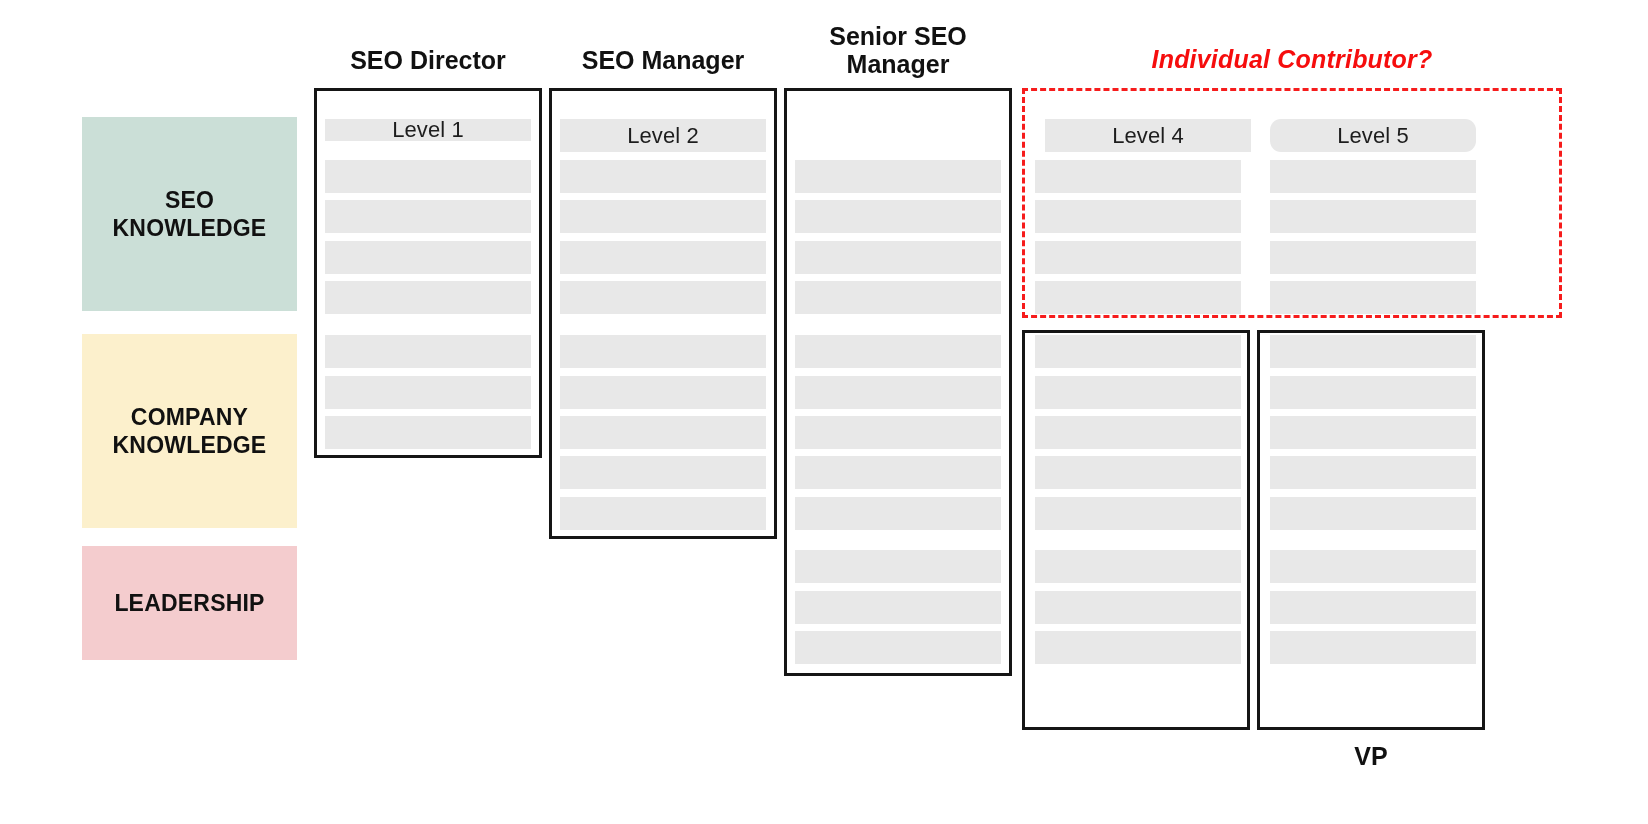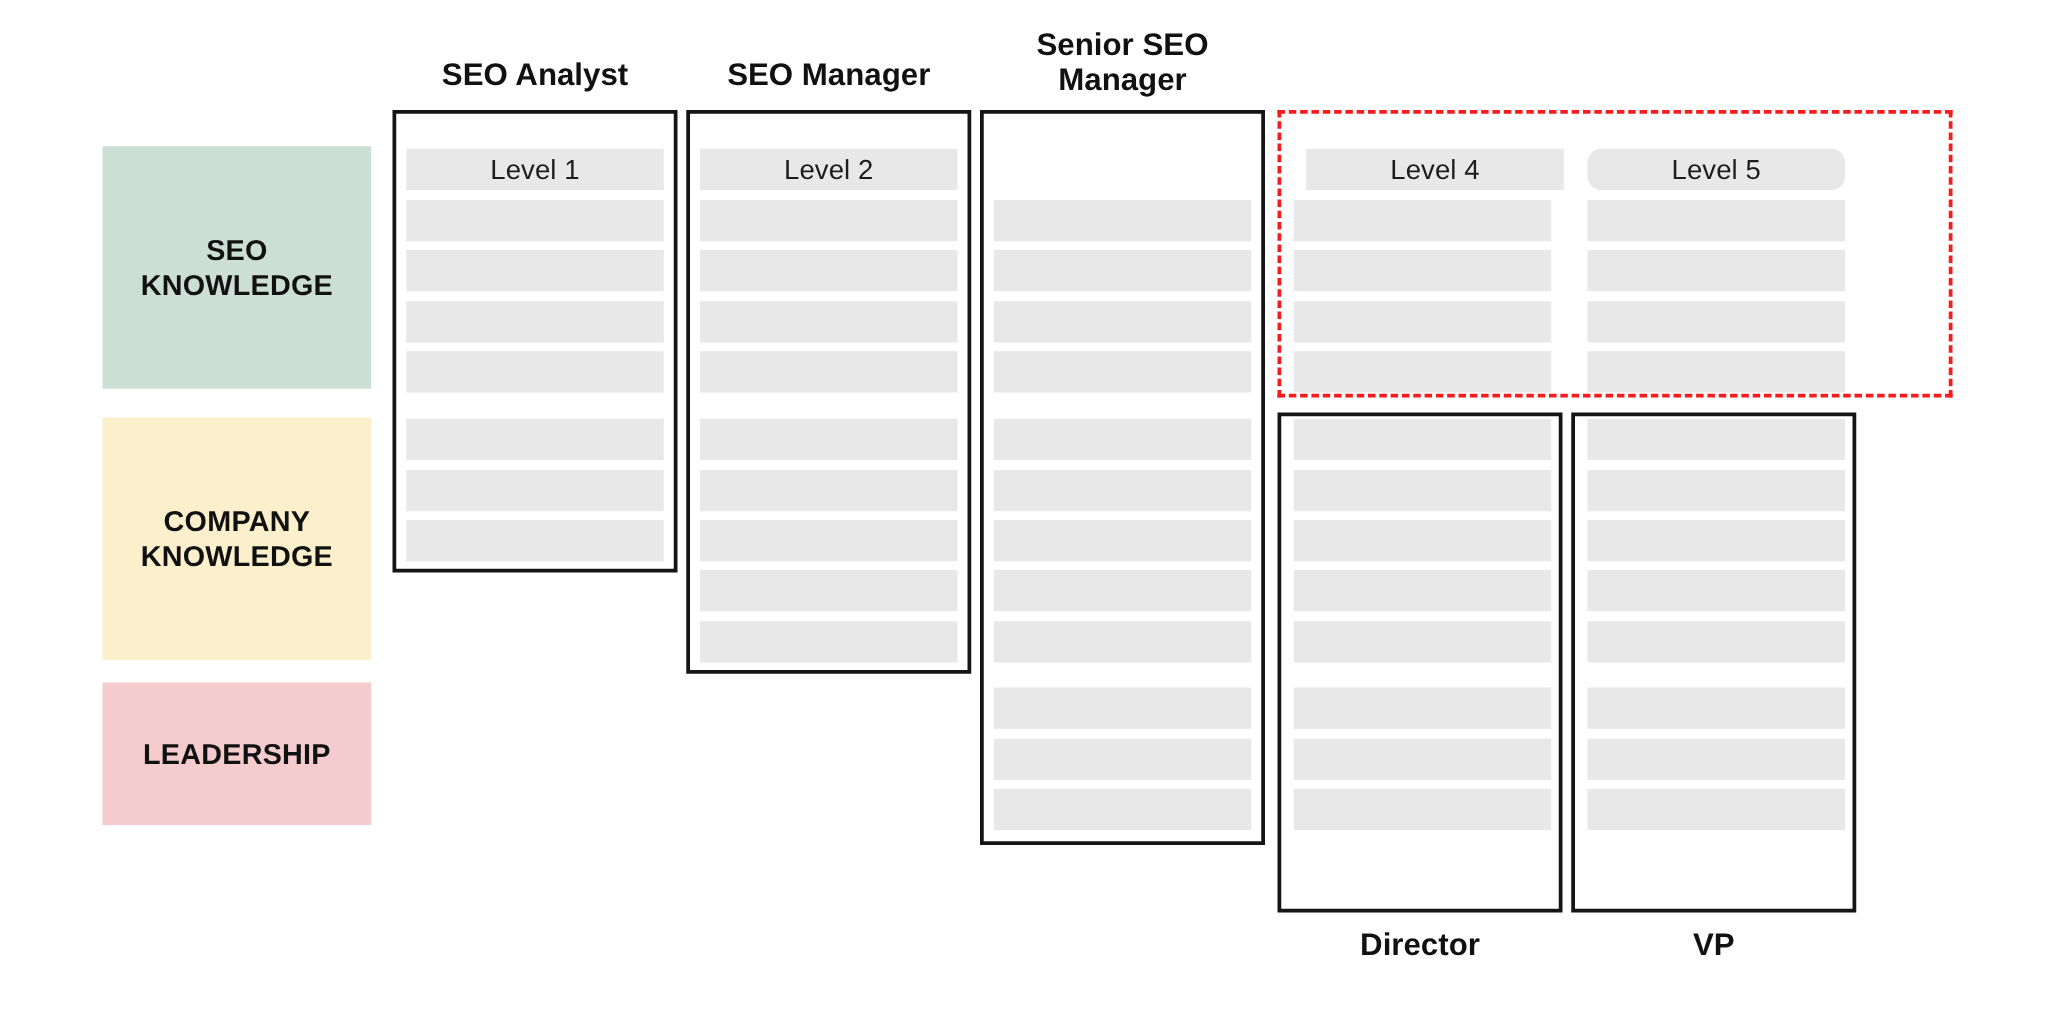--- a/index.html
+++ b/index.html
@@ -120,42 +120,43 @@
     </div>
   </div>
 
   <div class="cat-block" style="left:82px; top:546px; width:215px; height:114px; background:#f4ccce;">
     <div>
       <div>LEADERSHIP</div>
     </div>
   </div>
 
   <div class="col-title" style="left:314px; top:46px; width:228px;">
-    <div>SEO Analyst</div>
+    <div>SEO Director</div>
   </div>
 
   <div class="col-title" style="left:549px; top:46px; width:228px;">
     <div>SEO Manager</div>
   </div>
 
   <div class="col-title" style="left:784px; top:22px; width:228px;">
     <div>Senior SEO</div>
     <div>Manager</div>
   </div>
 
+  <div class="ic-label" style="left:1022px; top:46px; width:540px;">Individual Contributor?</div>
 
   <div class="role-box" style="left:314px; top:88px; width:228px; height:370px;"></div>
   <div class="role-box" style="left:549px; top:88px; width:228px; height:451px;"></div>
   <div class="role-box" style="left:784px; top:88px; width:228px; height:588px;"></div>
   <div class="role-box" style="left:1022px; top:330px; width:228px; height:400px;"></div>
   <div class="role-box" style="left:1257px; top:330px; width:228px; height:400px;"></div>
 
   <div class="ic-region" style="left:1022px; top:88px; width:540px; height:230px;"></div>
 
-  <div class="bar" style="left:325px; top:119px; width:206px; height:33px;">
+  <div class="bar" style="left:325px; top:119px; width:206px; height:22px;">
     <span class="bar-label">Level 1</span>
   </div>
   <div class="bar" style="left:325px; top:160px; width:206px; height:33px;"></div>
   <div class="bar" style="left:325px; top:200px; width:206px; height:33px;"></div>
   <div class="bar" style="left:325px; top:241px; width:206px; height:33px;"></div>
   <div class="bar" style="left:325px; top:281px; width:206px; height:33px;"></div>
   <div class="bar" style="left:325px; top:335px; width:206px; height:33px;"></div>
   <div class="bar" style="left:325px; top:376px; width:206px; height:33px;"></div>
   <div class="bar" style="left:325px; top:416px; width:206px; height:33px;"></div>
 
@@ -210,16 +211,15 @@
   <div class="bar" style="left:1270px; top:281px; width:206px; height:33px;"></div>
   <div class="bar" style="left:1270px; top:335px; width:206px; height:33px;"></div>
   <div class="bar" style="left:1270px; top:376px; width:206px; height:33px;"></div>
   <div class="bar" style="left:1270px; top:416px; width:206px; height:33px;"></div>
   <div class="bar" style="left:1270px; top:456px; width:206px; height:33px;"></div>
   <div class="bar" style="left:1270px; top:497px; width:206px; height:33px;"></div>
   <div class="bar" style="left:1270px; top:550px; width:206px; height:33px;"></div>
   <div class="bar" style="left:1270px; top:591px; width:206px; height:33px;"></div>
   <div class="bar" style="left:1270px; top:631px; width:206px; height:33px;"></div>
 
-  <div class="col-footer" style="left:1022px; top:742px; width:228px;">Director</div>
   <div class="col-footer" style="left:1257px; top:742px; width:228px;">VP</div>
 
 </div>
 
 </body></html>

